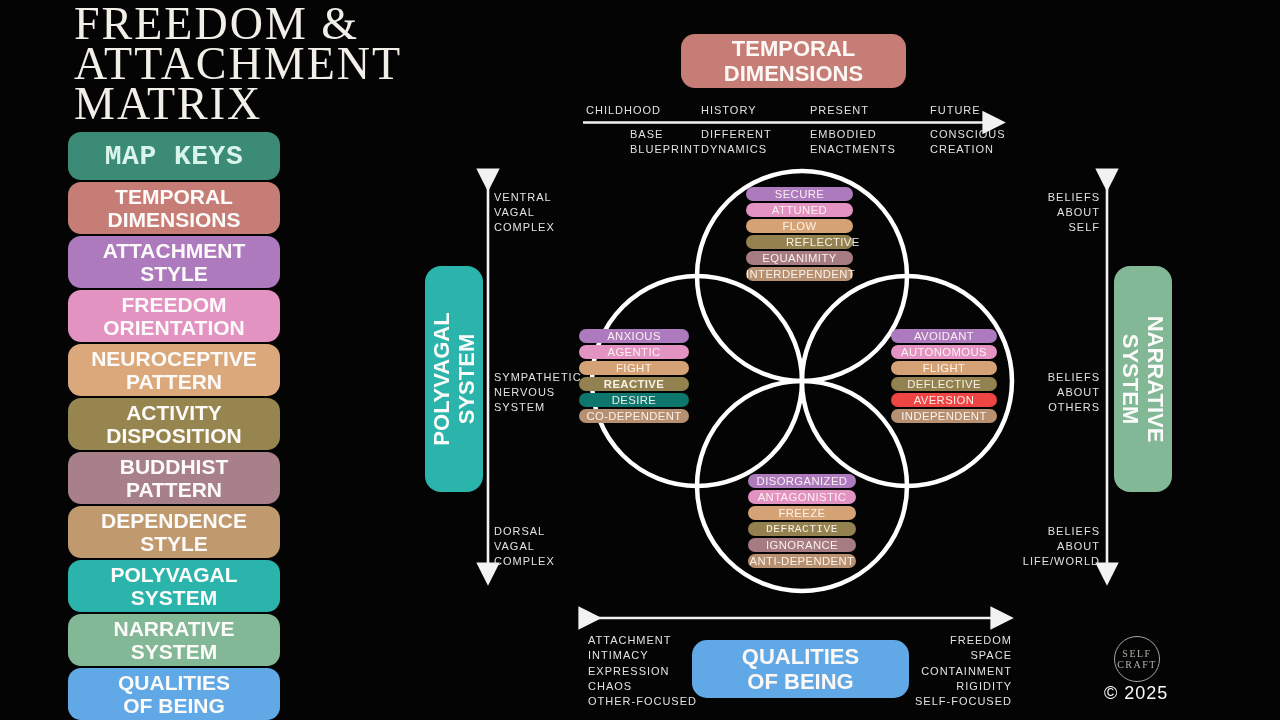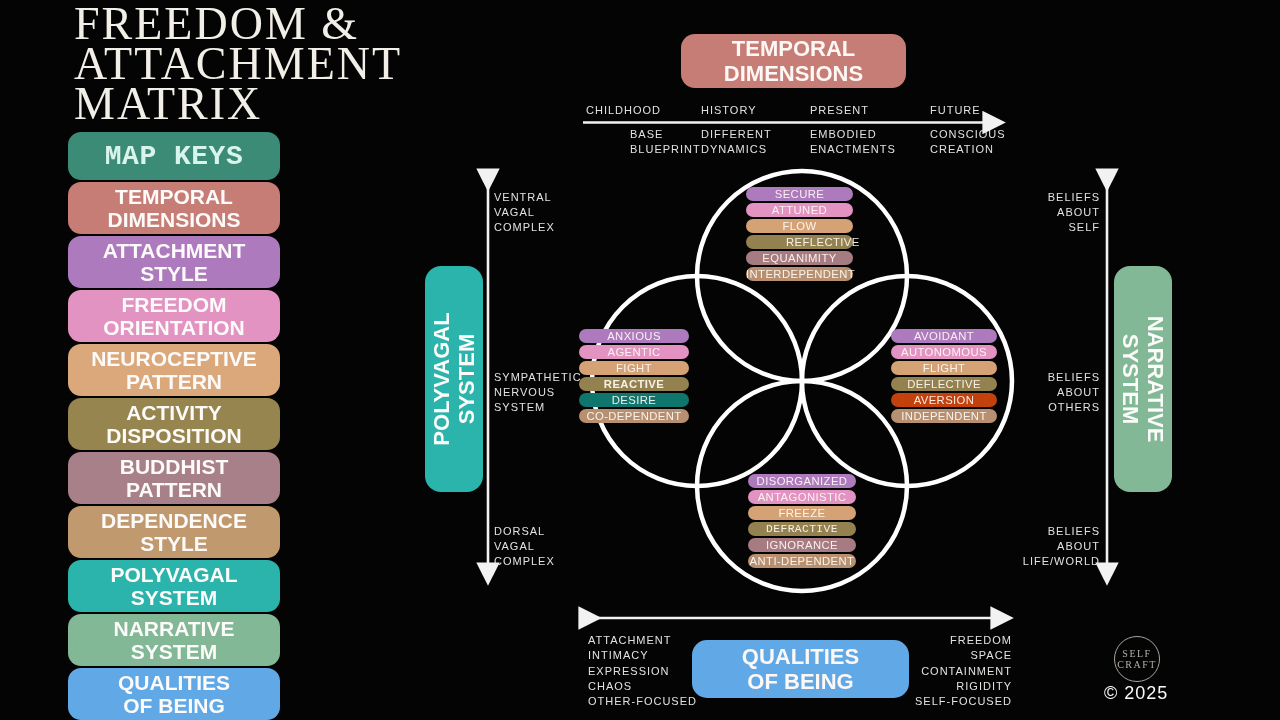--- a/index.html
+++ b/index.html
@@ -198,21 +198,21 @@
   <div class="pill" style="background-color: rgb(147, 130, 80); font-weight: bold;">REACTIVE</div>
   <div class="pill" style="background-color: #0f766e;">DESIRE</div>
   <div class="pill" style="background-color: rgb(182, 144, 112);">CO-DEPENDENT</div>
 </div>
 
 <div class="pill-group" style="left:891px; top:329px; width:106px;">
   <div class="pill" style="background-color: rgb(173, 122, 189);">AVOIDANT</div>
   <div class="pill" style="background-color: rgb(226, 147, 194);">AUTONOMOUS</div>
   <div class="pill" style="background-color: rgb(213, 162, 117);">FLIGHT</div>
   <div class="pill" style="background-color: rgb(147, 130, 80);">DEFLECTIVE</div>
-  <div class="pill" style="background-color: #c2410c;">AVERSION</div>
+  <div class="pill" style="background-color: #ef4444;">AVERSION</div>
   <div class="pill" style="background-color: rgb(182, 144, 112);">INDEPENDENT</div>
 </div>
 
 <div class="pill-group" style="left:748px; top:474px; width:108px;">
   <div class="pill" style="background-color: rgb(173, 122, 189);">DISORGANIZED</div>
   <div class="pill" style="background-color: rgb(226, 147, 194);">ANTAGONISTIC</div>
   <div class="pill" style="background-color: rgb(213, 162, 117);">FREEZE</div>
   <div class="pill" style="background-color: rgb(147, 130, 80); font-family: Liberation Mono, monospace;">DEFRACTIVE</div>
   <div class="pill" style="background-color: rgb(166, 123, 130);">IGNORANCE</div>
   <div class="pill" style="background-color: rgb(182, 144, 112);">ANTI-DEPENDENT</div>

